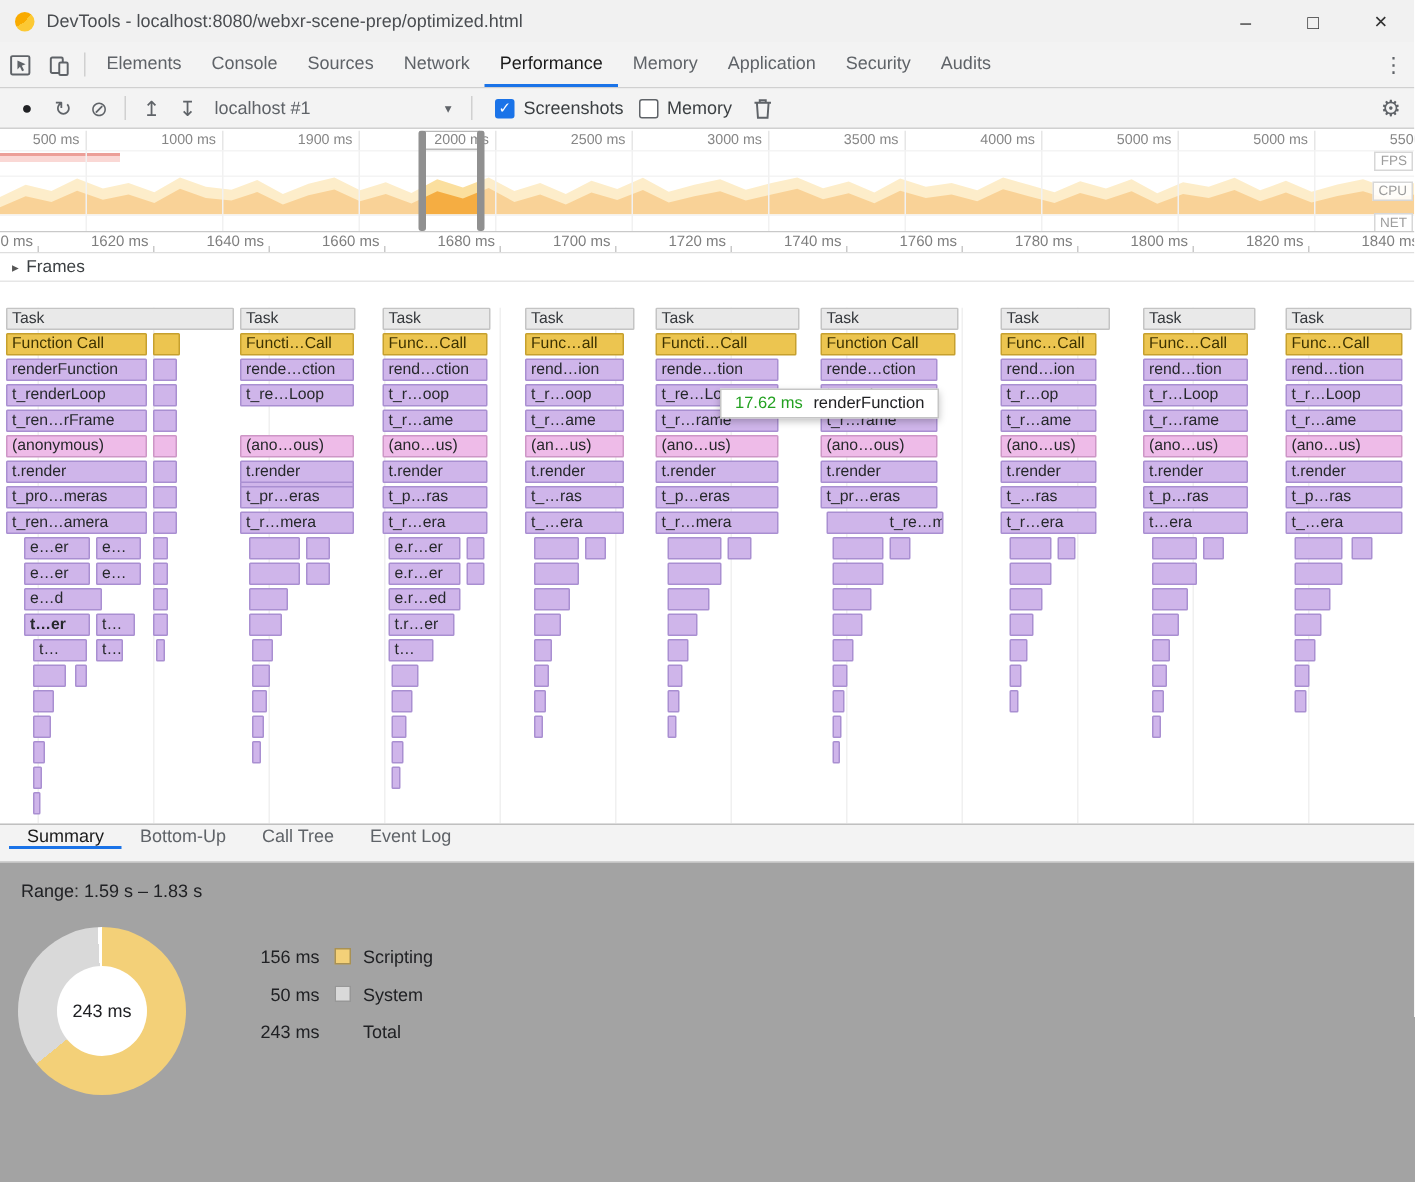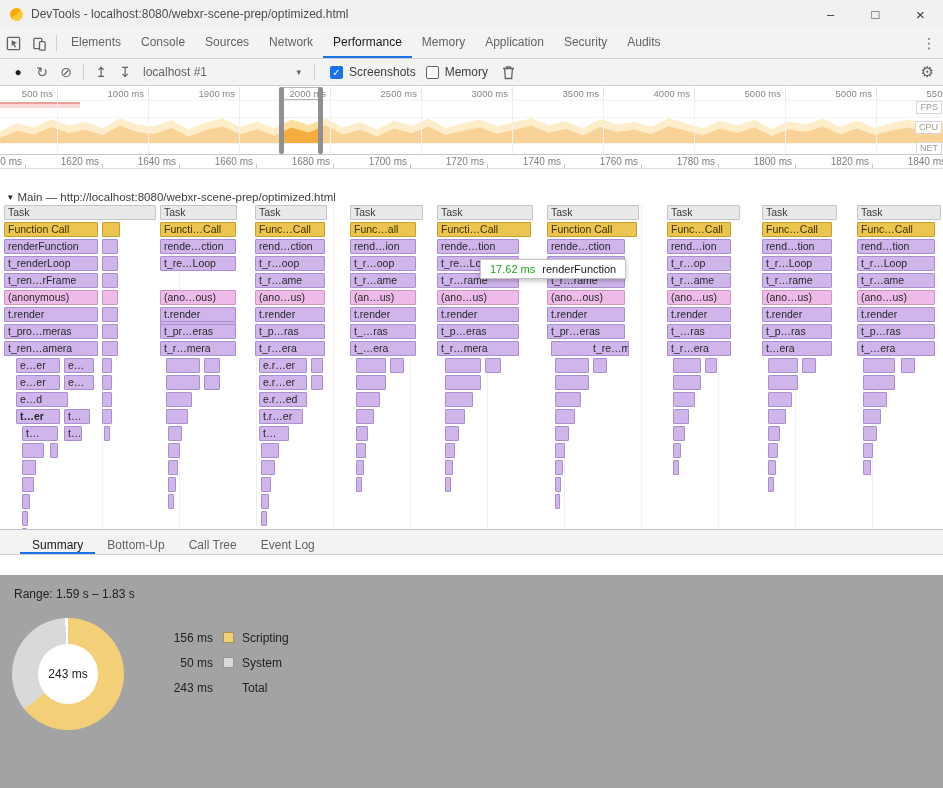--- a/index.html
+++ b/index.html
@@ -90,22 +90,22 @@
   .fP{background:#cfb5ea;border:1px solid #a98fd1;color:#26282b;}
   .fA{background:#eebbe8;border:1px solid #cd96c6;color:#26282b;}
 
   .tooltip{position:absolute;left:480px;top:54px;background:#fff;border:1px solid #c5c5c5;
            box-shadow:0 2px 5px rgba(0,0,0,.25);padding:3px 9px;font-size:11px;white-space:nowrap;z-index:9;
            display:flex;gap:7px;align-items:center;}
   .tt-time{color:#23a121;}
   .tt-label{color:#202124;}
 
   
-  .btabs{position:absolute;top:529px;height:26px;width:100%;background:#f3f3f3;border-top:1px solid #c0c0c0;
-         border-bottom:1px solid #d0d0d0;box-sizing:border-box;display:flex;align-items:flex-end;padding-left:20px;}
+  .btabs{position:absolute;top:549px;height:26px;width:100%;background:#f3f3f3;border-top:1px solid #c0c0c0;
+         border-bottom:1px solid #d0d0d0;box-sizing:border-box;display:flex;align-items:flex-start;padding-left:6px;}
   .bt-tab{padding:0 12px;display:flex;align-items:center;font-size:12px;color:#5f6368;
           border-bottom:2px solid transparent;box-sizing:border-box;}
   .bt-tab.active{color:#1a1a1a;border-bottom-color:#1a73e8;}
 
   
   .summary{position:absolute;top:575px;bottom:0;width:100%;background:#a3a3a3;}
   .range{position:absolute;left:14px;top:12px;font-size:12px;color:#202124;}
   .donut-wrap{position:absolute;left:12px;top:43px;width:112px;height:112px;}
   .donut{width:112px;height:112px;border-radius:50%;}
   .donut-hole{position:absolute;left:26px;top:26px;width:60px;height:60px;border-radius:50%;background:#fff;
@@ -250,25 +250,25 @@
       <div class="ruler-label" style="left: 641px;">1760 ms</div>
       <div class="ruler-line" style="left: 718px;"></div>
       <div class="ruler-label" style="left: 718px;">1780 ms</div>
       <div class="ruler-line" style="left: 795px;"></div>
       <div class="ruler-label" style="left: 795px;">1800 ms</div>
       <div class="ruler-line" style="left: 872px;"></div>
       <div class="ruler-label" style="left: 872px;">1820 ms</div>
       <div class="ruler-label" style="left: 949px;">1840 ms</div>
     </div>
 
-
-  <div class="main-header">
-    <span class="tri tri-d"></span>
-    <span class="track-label">Main — http://localhost:8080/webxr-scene-prep/optimized.html</span>
-  </div>
+  <div class="frames-row">
+    <span class="tri tri-r"></span>
+    <span class="track-label">Frames</span>
+  </div>
+
 
   <div class="flame">
     <div class="flame-grid">
         <div class="flame-vline" style="left: 25px;"></div>
         <div class="flame-vline" style="left: 102px;"></div>
         <div class="flame-vline" style="left: 179px;"></div>
         <div class="flame-vline" style="left: 256px;"></div>
         <div class="flame-vline" style="left: 333px;"></div>
         <div class="flame-vline" style="left: 410px;"></div>
         <div class="flame-vline" style="left: 487px;"></div>

